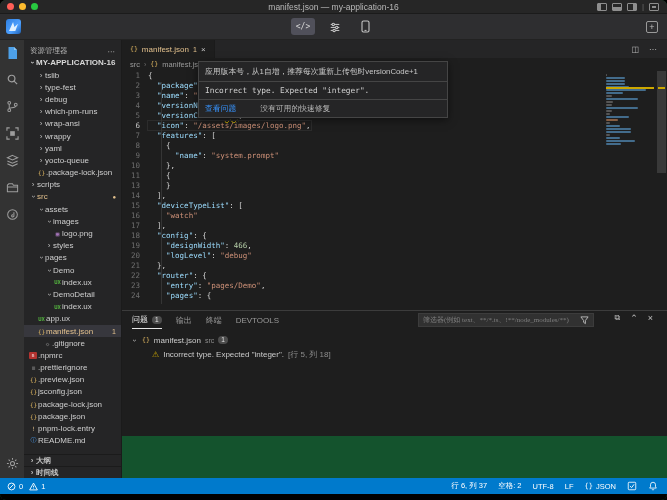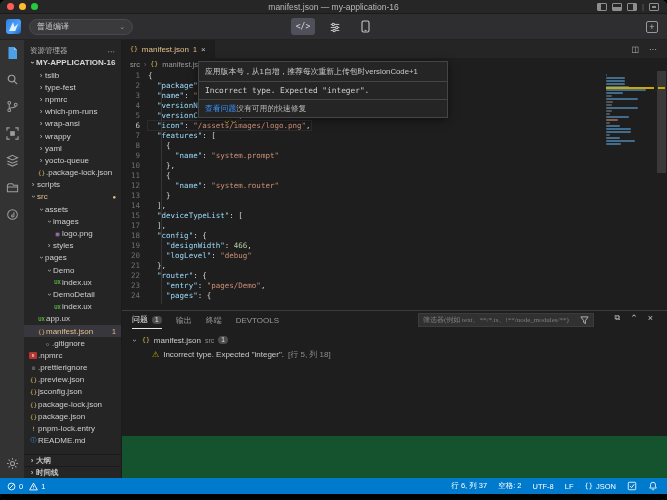--- a/index.html
+++ b/index.html
@@ -75,21 +75,21 @@
   .mbar{position:absolute;height:1.6px;border-radius:1px;opacity:.85}
   .mm-warnline{position:absolute;right:13px;top:17px;width:48px;height:1.5px;background:#cca700}
   .vscroll{position:absolute;right:0;top:0;width:11px;height:240px}
   .vthumb{position:absolute;right:1px;top:1px;width:9px;height:102px;background:#56565666;background:rgba(121,121,121,.3)}
   .scroll-warnmark{position:absolute;right:2px;top:17px;width:7px;height:2px;background:#cca700}
 
   
   .tooltip{left:198px;top:61px;width:250px;background:#252526;border:1px solid #454545;box-shadow:0 2px 8px rgba(0,0,0,.5);z-index:5;font-size:7.8px}
   .tt-row1{padding:4px 6px;color:#c8c8c8;border-bottom:1px solid #454545}
   .tt-row2{padding:4px 6px;color:#d0d0d0;font-family:"DejaVu Sans Mono",monospace;border-bottom:1px solid #454545}
-  .tt-row3{padding:3px 6px;display:flex;gap:0;align-items:center}
+  .tt-row3{padding:3px 6px;display:flex;gap:24px;align-items:center}
   .tt-link{color:#3794ff}
   .tt-dim{color:#b5b5b5}
 
   
   .panel{left:122px;top:310px;width:545px;height:126px;background:#1e1e1e;border-top:1px solid #3c3c3c}
   .ptabs{height:18px;display:flex;align-items:center;gap:14px;padding-left:10px;font-size:8px;color:#9a9a9a}
   .ptab{display:flex;align-items:center;gap:4px;height:18px}
   .ptab.act{color:#e7e7e7;border-bottom:1px solid #e7e7e7}
   .pbadge{background:#4d4d4d;color:#e6e6e6;border-radius:6px;font-size:6.5px;padding:0 3px;line-height:8px}
   .pfilter{position:absolute;left:296px;top:2px;width:176px;height:14px;background:#313131;border:1px solid #3c3c3c;display:flex;align-items:center;padding:0 4px}
@@ -136,24 +136,20 @@
           <i style="left:2px;top:2px;width:2px;height:2px"></i>
           <i style="right:2px;bottom:2px;width:2px;height:2px"></i>
         </span>
     </div>
   </div>
 
   <div class="abs toolbar">
     <div class="applogo">
         <i></i>
       </div>
-    <div class="builddrop">
-      <span>普通编译</span>
-      <span class="chev">⌄</span>
-    </div>
     <div class="center-icons">
       <div class="cbtn active">
         <span class="codeglyph">&lt;/&gt;</span>
       </div>
       <div class="cbtn">
         <svg width="12" height="12" viewBox="0 0 14 14">
           <g stroke="#c5c5c5" stroke-width="1.2" fill="none">
             <line x1="2" y1="4" x2="12" y2="4"></line>
               <circle cx="5" cy="4" r="1.4" fill="#2e2e30"></circle>
             <line x1="2" y1="7.5" x2="12" y2="7.5"></line>
@@ -248,21 +244,21 @@
         <div class="trow" style="padding-left: 13px;">
           <span class="chevron">›</span>
           <span>tslib</span>
         </div>
         <div class="trow" style="padding-left: 13px;">
           <span class="chevron">›</span>
           <span>type-fest</span>
         </div>
         <div class="trow" style="padding-left: 13px;">
           <span class="chevron">›</span>
-          <span>npmrc</span>
+          <span>debug</span>
         </div>
         <div class="trow" style="padding-left: 13px;">
           <span class="chevron">›</span>
           <span>which-pm-runs</span>
         </div>
         <div class="trow" style="padding-left: 13px;">
           <span class="chevron">›</span>
           <span>wrap-ansi</span>
         </div>
         <div class="trow" style="padding-left: 13px;">
@@ -444,34 +440,34 @@
         </div>
         <div class="cline">
           <span class="lnum">10</span>
           <span class="ltext-wrap"><span class="ltext"><span class="tk-p">    },</span></span></span>
         </div>
         <div class="cline">
           <span class="lnum">11</span>
           <span class="ltext-wrap"><span class="ltext"><span class="tk-p">    {</span></span></span>
         </div>
         <div class="cline">
-          <span class="lnum">12</span>
-          <span class="ltext-wrap"><span class="ltext"><span class="tk-p">      </span><span class="tk-k">"name"</span><span class="tk-p">: </span><span class="tk-s">"system.router"</span></span></span>
-        </div>
-        <div class="cline">
           <span class="lnum">13</span>
           <span class="ltext-wrap"><span class="ltext"><span class="tk-p">    }</span></span></span>
         </div>
         <div class="cline">
           <span class="lnum">14</span>
           <span class="ltext-wrap"><span class="ltext"><span class="tk-p">  ],</span></span></span>
         </div>
         <div class="cline">
           <span class="lnum">15</span>
           <span class="ltext-wrap"><span class="ltext"><span class="tk-p">  </span><span class="tk-k">"deviceTypeList"</span><span class="tk-p">: [</span></span></span>
+        </div>
+        <div class="cline">
+          <span class="lnum">16</span>
+          <span class="ltext-wrap"><span class="ltext"><span class="tk-p">    </span><span class="tk-s">"watch"</span></span></span>
         </div>
         <div class="cline">
           <span class="lnum">17</span>
           <span class="ltext-wrap"><span class="ltext"><span class="tk-p">  ],</span></span></span>
         </div>
         <div class="cline">
           <span class="lnum">18</span>
           <span class="ltext-wrap"><span class="ltext"><span class="tk-p">  </span><span class="tk-k">"config"</span><span class="tk-p">: {</span></span></span>
         </div>
         <div class="cline">

